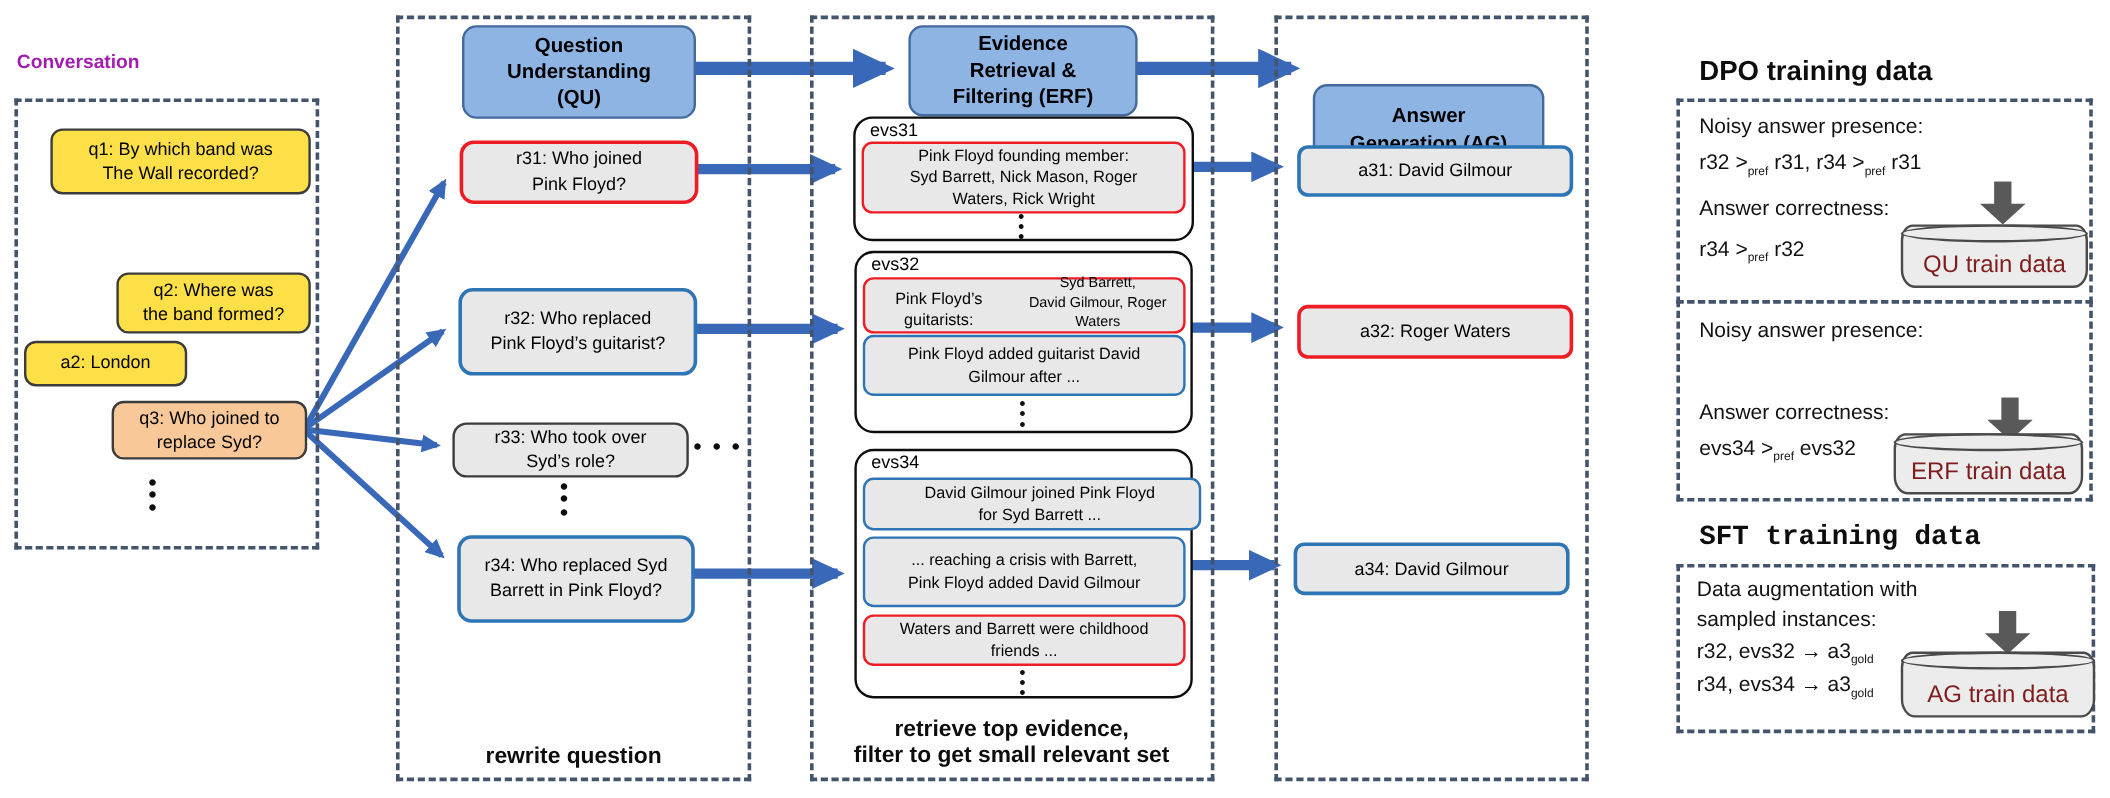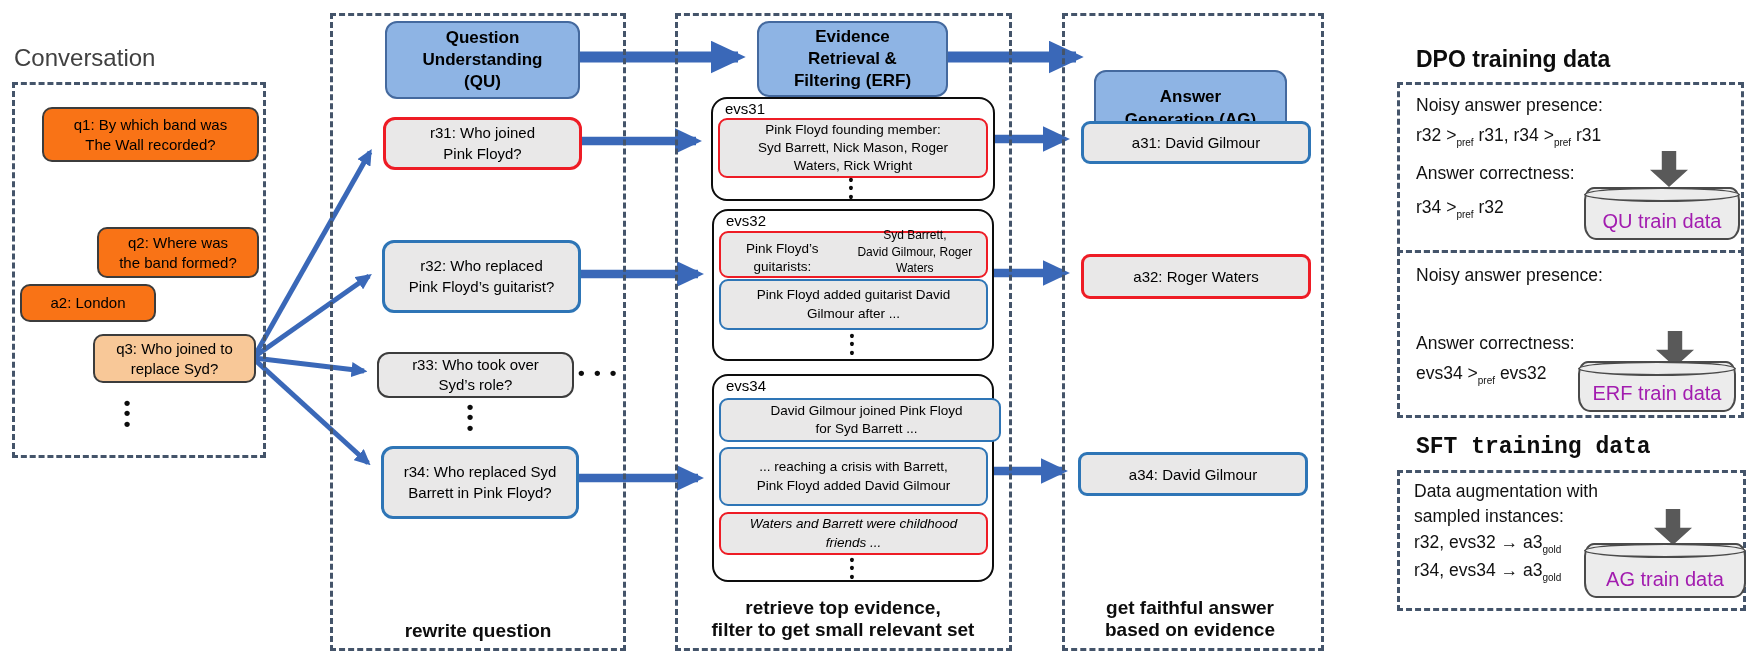--- a/index.html
+++ b/index.html
@@ -2,28 +2,28 @@
 <html><head>
 <meta charset="utf-8">
 <style>
   html,body { margin:0; padding:0; background:#fff; }
   #stage {
     position:relative; width:1758px; height:665px;
     font-family:"Liberation Sans", sans-serif; color:#111; overflow:hidden; background:#fff;
   }
   .abs { position:absolute; }
   .dashbox { border:3px dashed #44546a; background:transparent; }
-  .title { font-weight:normal; font-size:24px; color:#404040; white-space:nowrap; }
+  .title { font-weight:bold; font-size:16px; color:#a21caf; white-space:nowrap; }
   .hdr {
     background:#8eb4e4; border:2px solid #44699e; border-radius:12px;
     display:flex; align-items:center; justify-content:center; text-align:center;
     font-weight:bold; font-size:17px; line-height:1.3; white-space:pre-line; color:#000;
   }
   .bubble {
-    background:#f97316; border:2.2px solid #3c3c3c; border-radius:10px;
+    background:#fde047; border:2.2px solid #3c3c3c; border-radius:10px;
     display:flex; align-items:center; justify-content:center; text-align:center;
     font-size:15px; line-height:1.3; white-space:pre-line; color:#000;
   }
   .bubble.current { background:#f8c898; }
   .rbox {
     background:#e9e8e8; border-radius:12px;
     display:flex; align-items:center; justify-content:center; text-align:center;
     font-size:15px; line-height:1.35; white-space:pre-line; color:#000;
   }
   .b-red  { border:3px solid #ee1c25; }
@@ -54,21 +54,21 @@
   .tline { position:absolute; font-size:17.5px; color:#111; white-space:nowrap; }
   .tline sub { font-size:10px; line-height:0; }
   .downarrow {
     position:absolute; background:#595959;
     clip-path:polygon(31% 0, 69% 0, 69% 52%, 100% 52%, 50% 100%, 0 52%, 31% 52%);
   }
   .cylinder {
     position:absolute; background:#ececec; border:2px solid #4a4a4a;
     border-radius:10px 10px 12px 12px / 13px 13px 15px 15px;
     display:flex; align-items:flex-end; justify-content:center;
-    font-size:20px; color:#a21caf; padding-bottom:5px;
+    font-size:20px; color:#7f1d1d; padding-bottom:5px;
   }
   .cylinder::before {
     content:""; position:absolute; left:-2px; right:-2px; top:-2px; height:15px;
     border:2px solid #4a4a4a; border-radius:50%; background:#ececec; box-sizing:border-box;
   }
   svg.overlay { position:absolute; left:0; top:0; pointer-events:none; }
 </style>
 </head>
 <body>
 
@@ -150,38 +150,36 @@
 •
 •</div>
   </div>
 
   <div class="abs evsgroup" style="left:712px; top:374px; width:278px; height:204px;">
     <div class="evslabel">evs34</div>
     <div class="evitem b-blue" style="left:5px; top:22px;  width:265px; height:40px;padding-left:13px;"><span>David Gilmour joined Pink Floyd
 for Syd Barrett ...</span></div>
     <div class="evitem b-blue" style="left:5px; top:71px;  width:265px; height:55px;"><span>... reaching a crisis with Barrett,
 Pink Floyd added David Gilmour</span></div>
-    <div class="evitem b-red" style="left:5px; top:136px; width:265px; height:39px;font-style:italic;"><span>Waters and Barrett were childhood
+    <div class="evitem b-red" style="left:5px; top:136px; width:265px; height:39px;"><span>Waters and Barrett were childhood
 friends ...</span></div>
     <div class="vdots small abs" style="left:118px; top:180px; width:40px;">•
 •
 •</div>
   </div>
 
   <div class="abs caption" style="left:678px; top:597px; width:330px;">retrieve top evidence,
 filter to get small relevant set</div>
 
   <div class="abs dashbox" style="left:1062px; top:13px; width:256px; height:632px;"></div>
   <div class="abs hdr" style="left:1094px; top:22px; width:189px; height:73px;margin-top:48px;">Answer
 Generation (AG)</div>
   <div class="abs abox b-blue" style="left:1081px; top:121px; width:224px; height:37px;">a31: David Gilmour</div>
   <div class="abs abox b-red" style="left:1081px; top:254px; width:224px; height:39px;">a32: Roger Waters</div>
   <div class="abs abox b-blue" style="left:1078px; top:452px; width:224px; height:38px;">a34: David Gilmour</div>
-  <div class="abs caption" style="left:1064px; top:597px; width:252px;">get faithful answer
-based on evidence</div>
 
   <div class="abs sect-title" style="left:1416px; top:46px;">DPO training data</div>
 
   <div class="abs dashbox" style="left:1397px; top:82px; width:341px; height:165px;">
     <div class="tline" style="left:16px; top:10px;"><span>Noisy answer presence:</span></div>
     <div class="tline" style="left:16px; top:40px;"><span>r32 &gt;</span><sub>pref</sub><span> r31, r34 &gt;</span><sub>pref</sub><span> r31</span></div>
     <div class="tline" style="left:16px; top:78px;"><span>Answer correctness:</span></div>
     <div class="tline" style="left:16px; top:112px;"><span>r34 &gt;</span><sub>pref</sub><span> r32</span></div>
     <div class="downarrow" style="left:250px; top:66px; width:38px; height:36px;"></div>
     <div class="cylinder" style="left:184px; top:102px; width:152px; height:44px;">QU train data</div>

